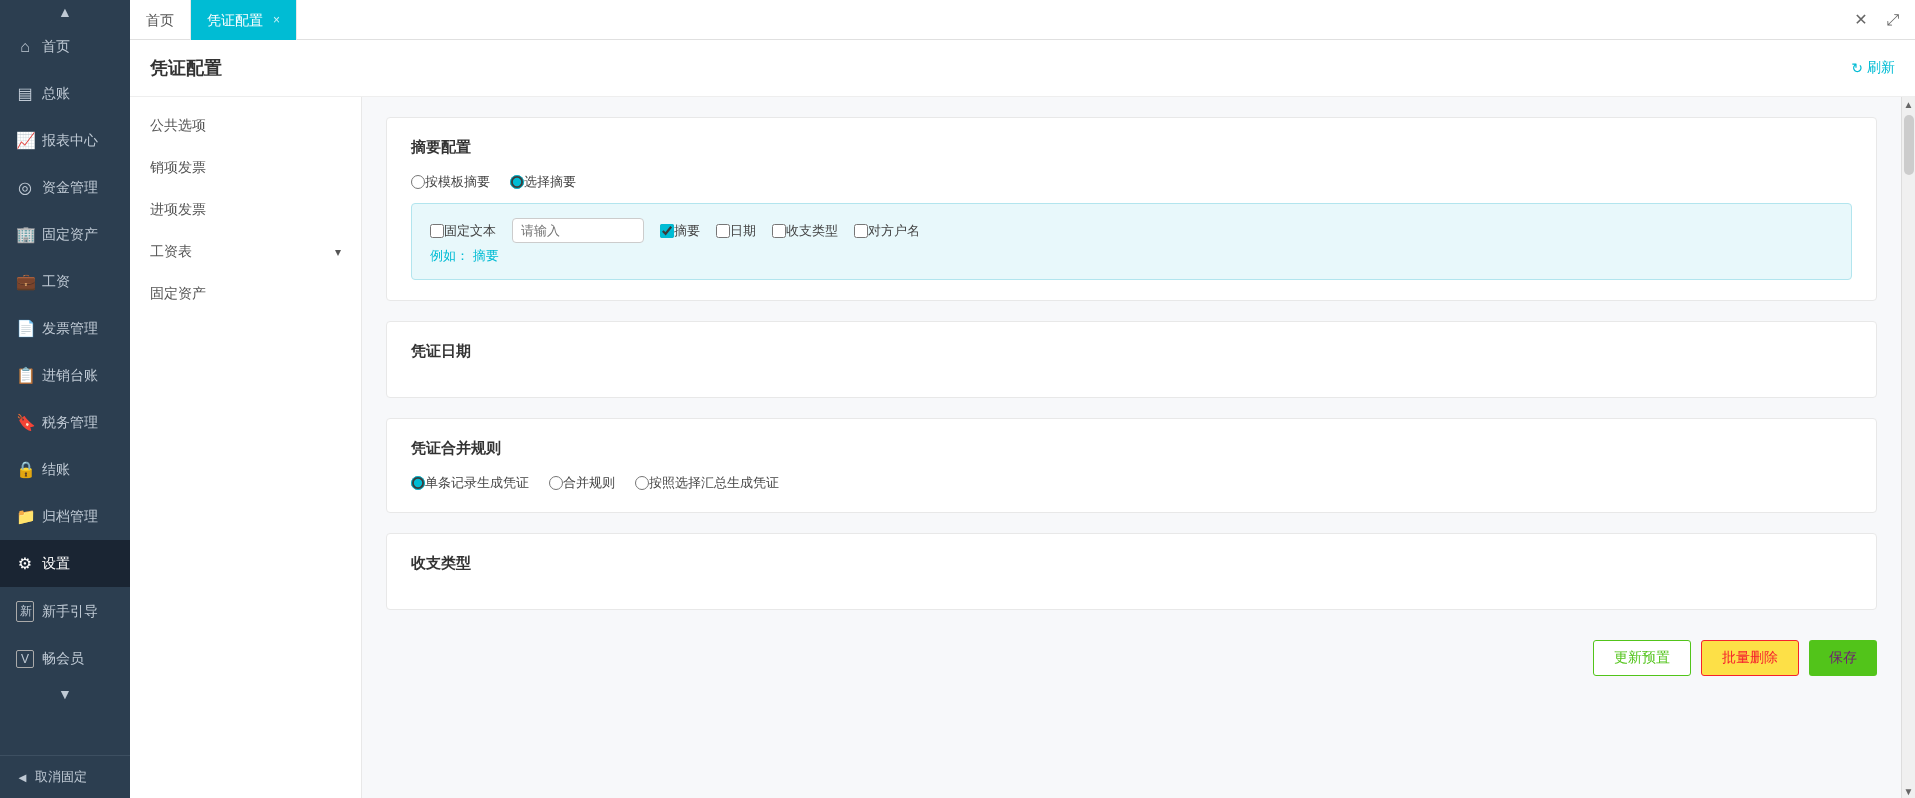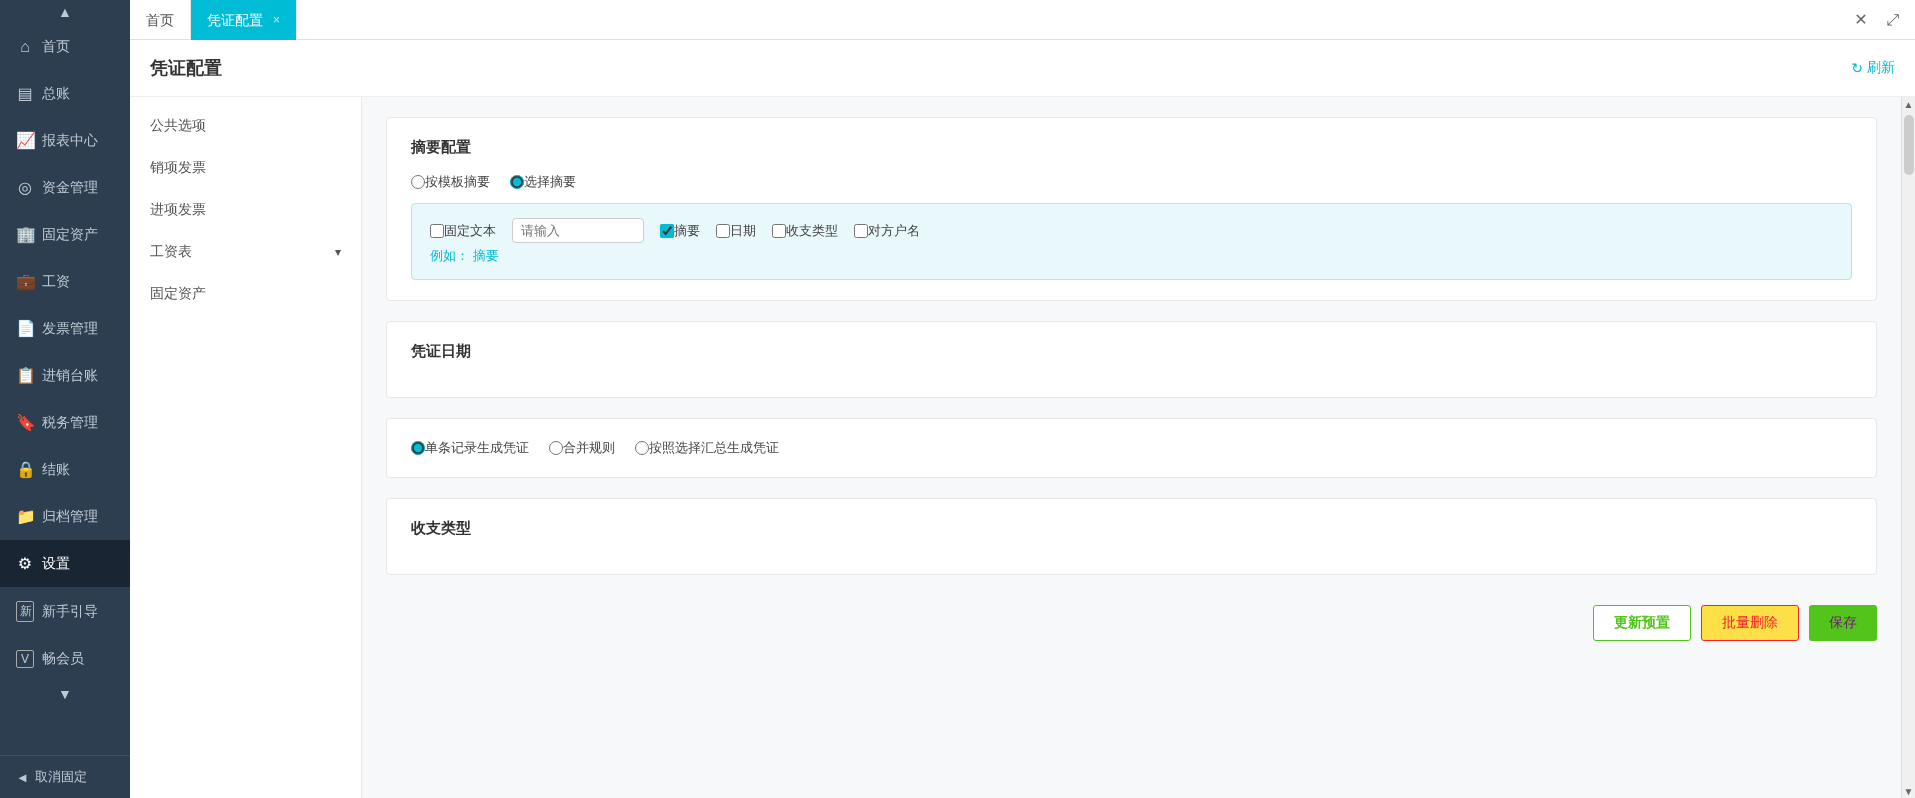--- a/index.html
+++ b/index.html
@@ -258,21 +258,20 @@
       padding: 8px 20px;
       border-radius: 3px;
       border: none;
       cursor: pointer;
       font-size: 14px;
     }
     .btn-outline-green {
       background: #fff;
       border: 1px solid #52c41a;
       color: #52c41a;
-      font-weight: bold;
     }
     .btn-outline-red {
       background: #fde047;
       border: 1px solid #f5222d;
       color: #f5222d;
     }
     .btn-primary {
       background: #52c41a;
       color: #701a75;
     }
@@ -474,20 +473,21 @@
                 <span>摘要</span>
               </div>
             </div>
           </div>
 
           <div class="section">
             <div class="section-title">凭证日期</div>
           </div>
 
           <div class="section">
+            <div class="section-title">凭证合并规则</div>
             <div class="radio-group">
               <label class="radio-item">
                 <input type="radio" name="merge-rule" checked="" style="">
                 <span>单条记录生成凭证</span>
               </label>
               <label class="radio-item">
                 <input type="radio" name="merge-rule" style="">
                 <span>合并规则</span>
               </label>
               <label class="radio-item">

